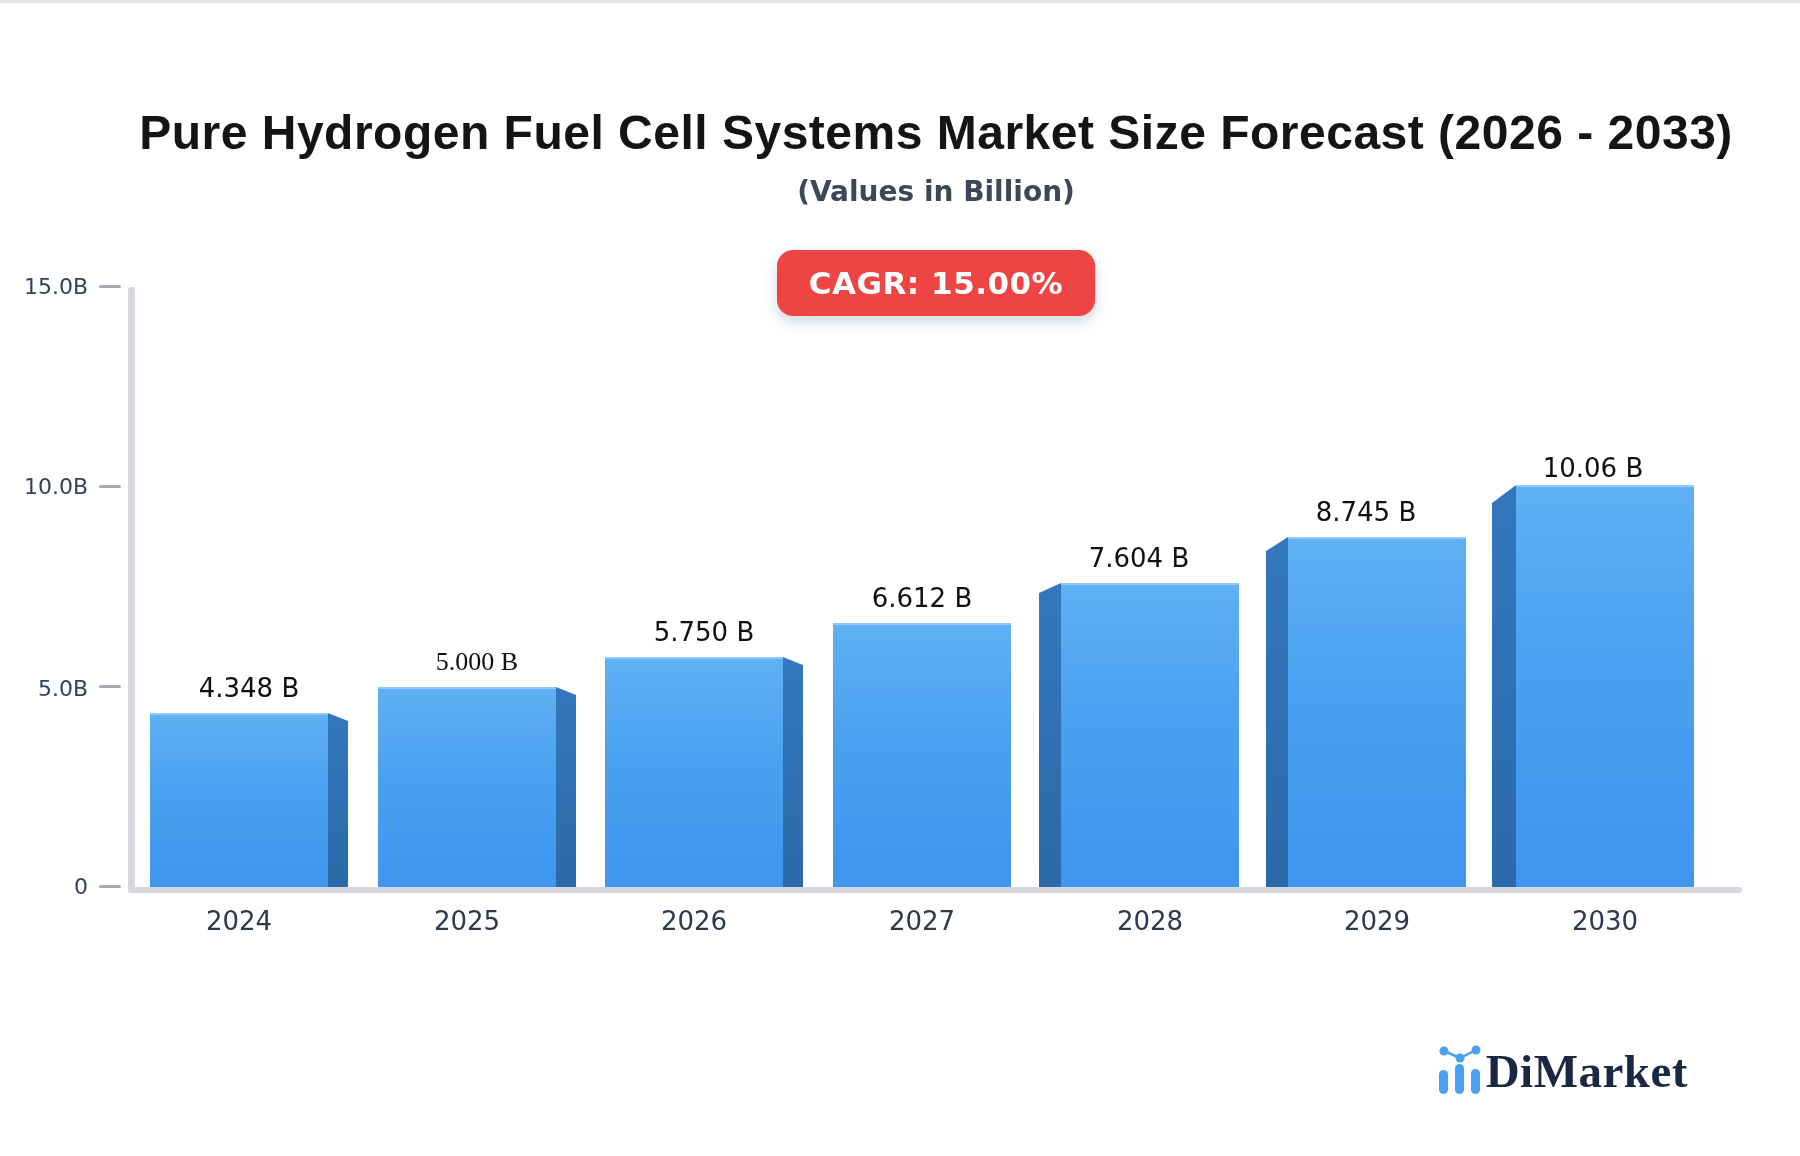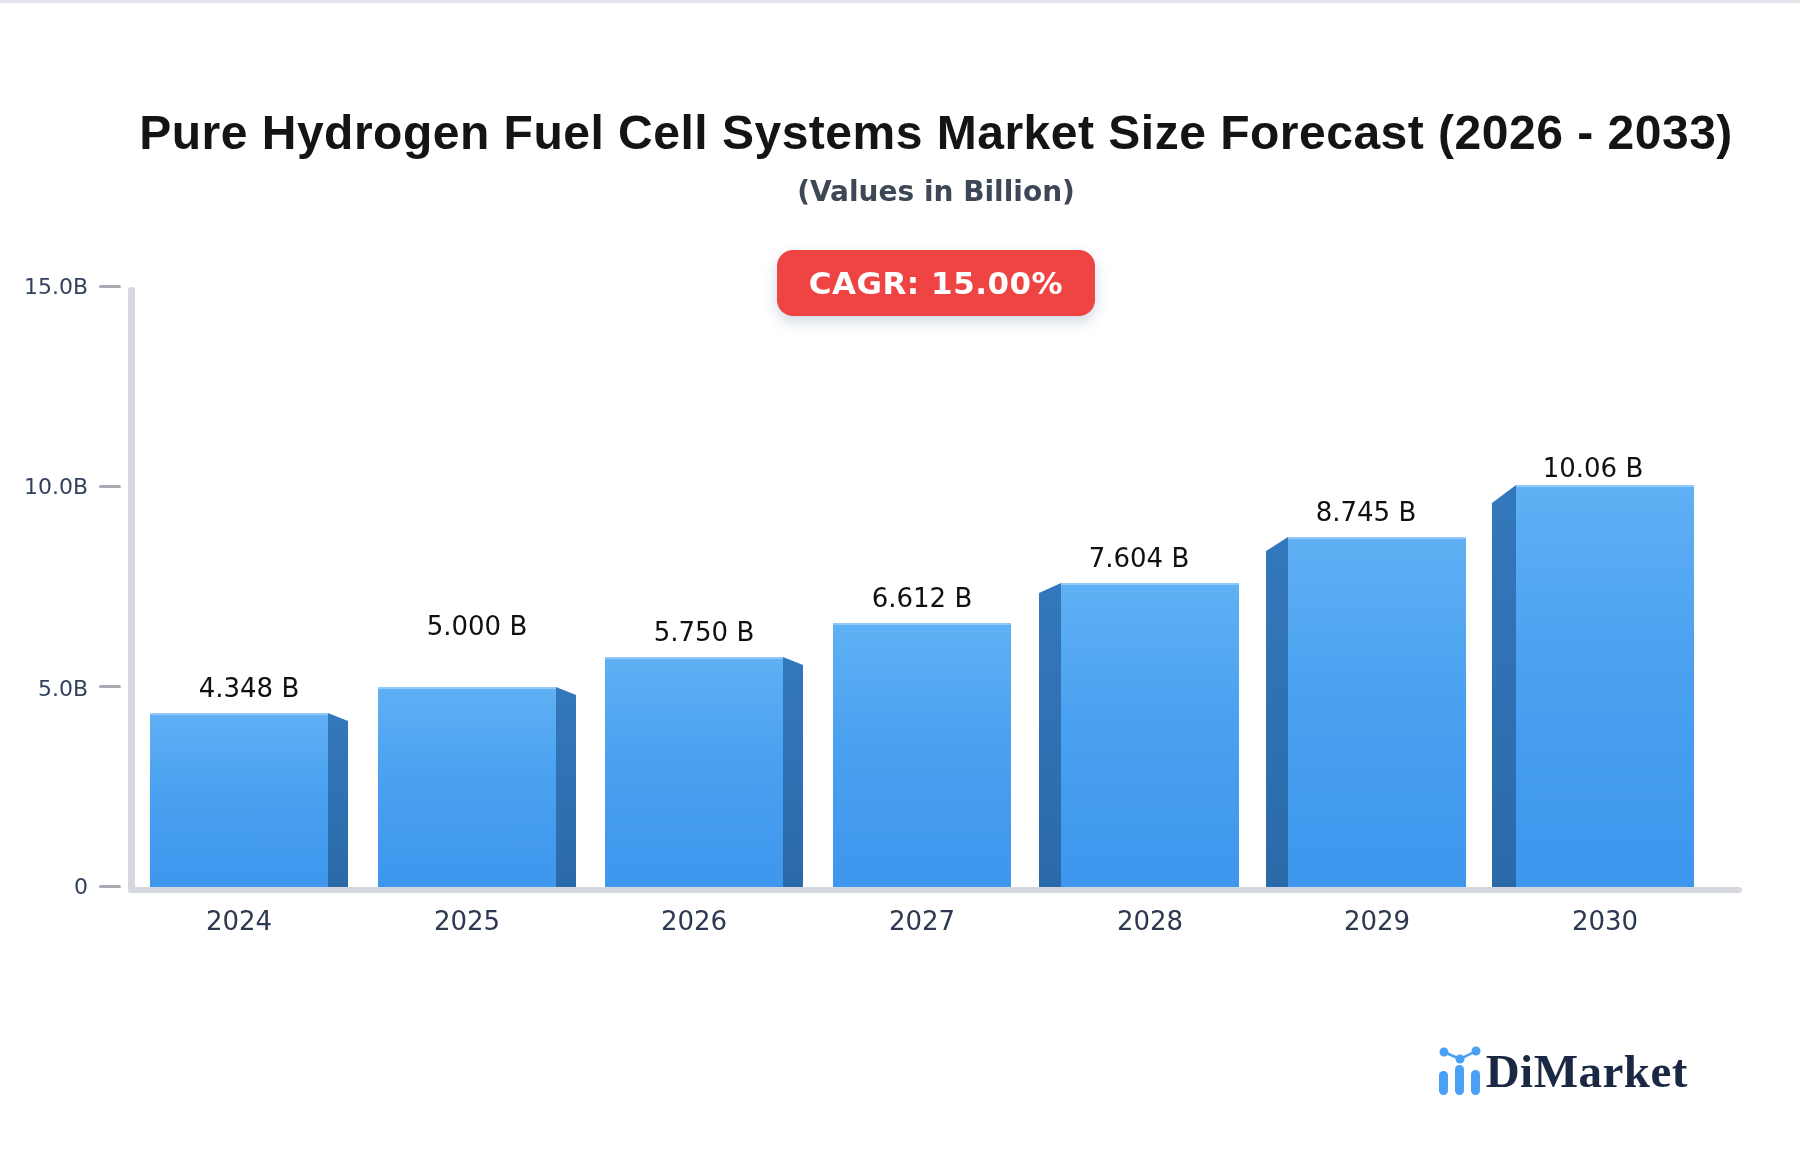--- a/index.html
+++ b/index.html
@@ -36,21 +36,21 @@
   .bar-side{position:absolute;background:linear-gradient(180deg,#3378bc 0%,#2b6aa9 100%);}
   .bar-value{
     position:absolute;width:300px;height:30px;line-height:30px;text-align:center;
     font-size:26px;color:#101010;
   }
   .x-label{
     position:absolute;width:200px;height:36px;line-height:36px;text-align:center;
     font-size:26px;color:#2c3950;
   }
   
-  .logo{position:absolute;right:112px;bottom:58px;display:flex;align-items:center;gap:3px;}
+  .logo{position:absolute;right:112px;bottom:58px;display:flex;gap:3px;}
   .logo-text{
     font-family:"Liberation Serif","DejaVu Serif",serif;font-weight:700;
     font-size:47px;color:#1b2843;letter-spacing:0.5px;
   }
 </style>
 </head>
 <body>
 
 <div class="header">
   <div class="chart-title">Pure Hydrogen Fuel Cell Systems Market Size Forecast (2026 - 2033)</div>
@@ -70,21 +70,21 @@
     <div class="ytick-label" style="top: 469px;">10.0B</div>
     <div class="ytick-dash" style="top: 482px;"></div>
     <div class="ytick-label" style="top: 269px;">15.0B</div>
     <div class="ytick-dash" style="top: 282px;"></div>
     <div class="bar-side" style="left: 328px; top: 710px; width: 20px; height: 174px; clip-path: polygon(0px 0px, 100% 8px, 100% 100%, 0px 100%);"></div>
     <div class="bar-face" style="left: 150px; top: 710px; width: 178px; height: 174px;"></div>
     <div class="bar-value" style="left: 99px; top: 670px;">4.348 B</div>
     <div class="x-label" style="left: 139px; top: 900px;">2024</div>
     <div class="bar-side" style="left: 556px; top: 684px; width: 20px; height: 200px; clip-path: polygon(0px 0px, 100% 8px, 100% 100%, 0px 100%);"></div>
     <div class="bar-face" style="left: 378px; top: 684px; width: 178px; height: 200px;"></div>
-    <div class="bar-value" style="left: 327px; top: 608px;">5.000 B</div>
+    <div class="bar-value" style="left: 327px; top: 644px; font-family: Liberation Serif, serif;">5.000 B</div>
     <div class="x-label" style="left: 367px; top: 900px; text-align: center;">2025</div>
     <div class="bar-side" style="left: 783px; top: 654px; width: 20px; height: 230px; clip-path: polygon(0px 0px, 100% 8px, 100% 100%, 0px 100%);"></div>
     <div class="bar-face" style="left: 605px; top: 654px; width: 178px; height: 230px;"></div>
     <div class="bar-value" style="left: 554px; top: 614px;">5.750 B</div>
     <div class="x-label" style="left: 594px; top: 900px;">2026</div>
     <div class="bar-face" style="left: 833px; top: 620px; width: 178px; height: 264px;"></div>
     <div class="bar-value" style="left: 772px; top: 580px;">6.612 B</div>
     <div class="x-label" style="left: 822px; top: 900px;">2027</div>
     <div class="bar-side" style="left: 1039px; top: 580px; width: 22px; height: 304px; clip-path: polygon(0px 10px, 100% 0px, 100% 100%, 0px 100%);"></div>
     <div class="bar-face" style="left: 1061px; top: 580px; width: 178px; height: 304px;"></div>

